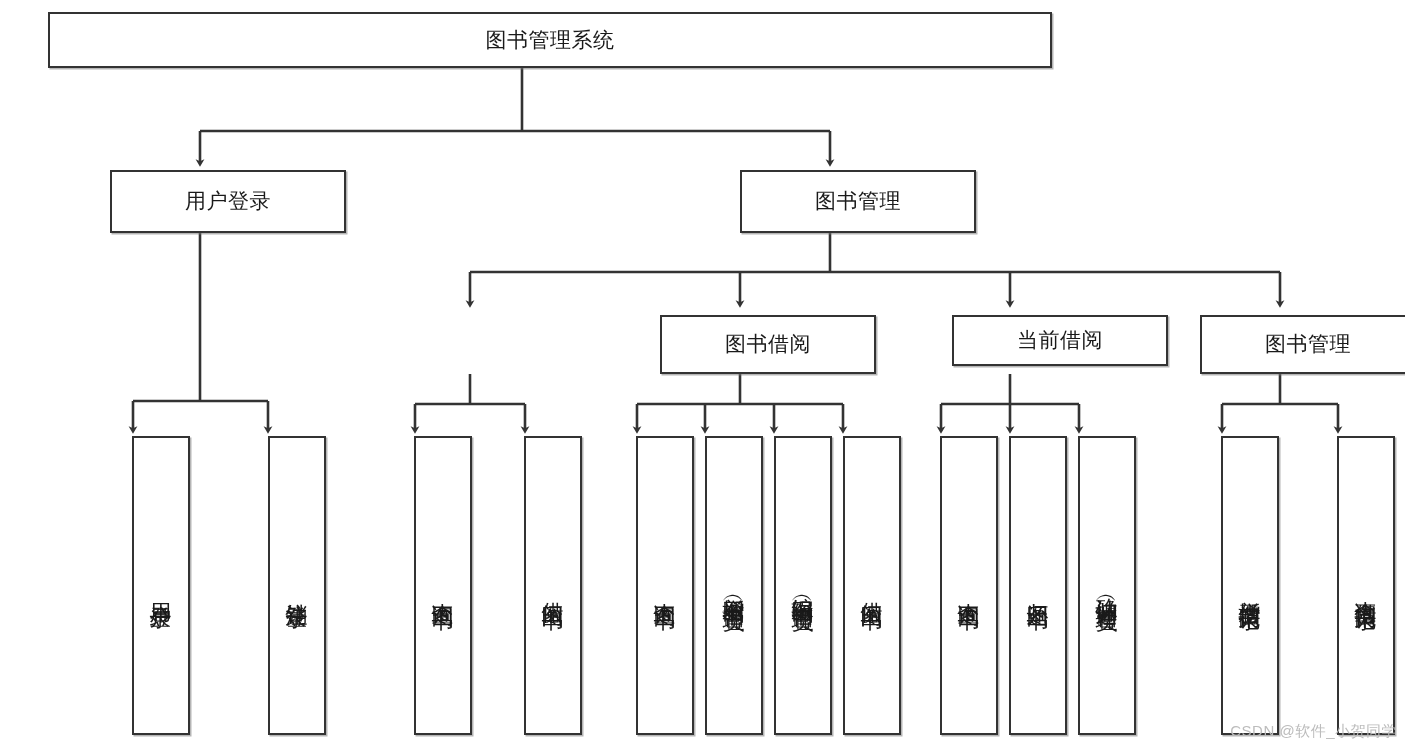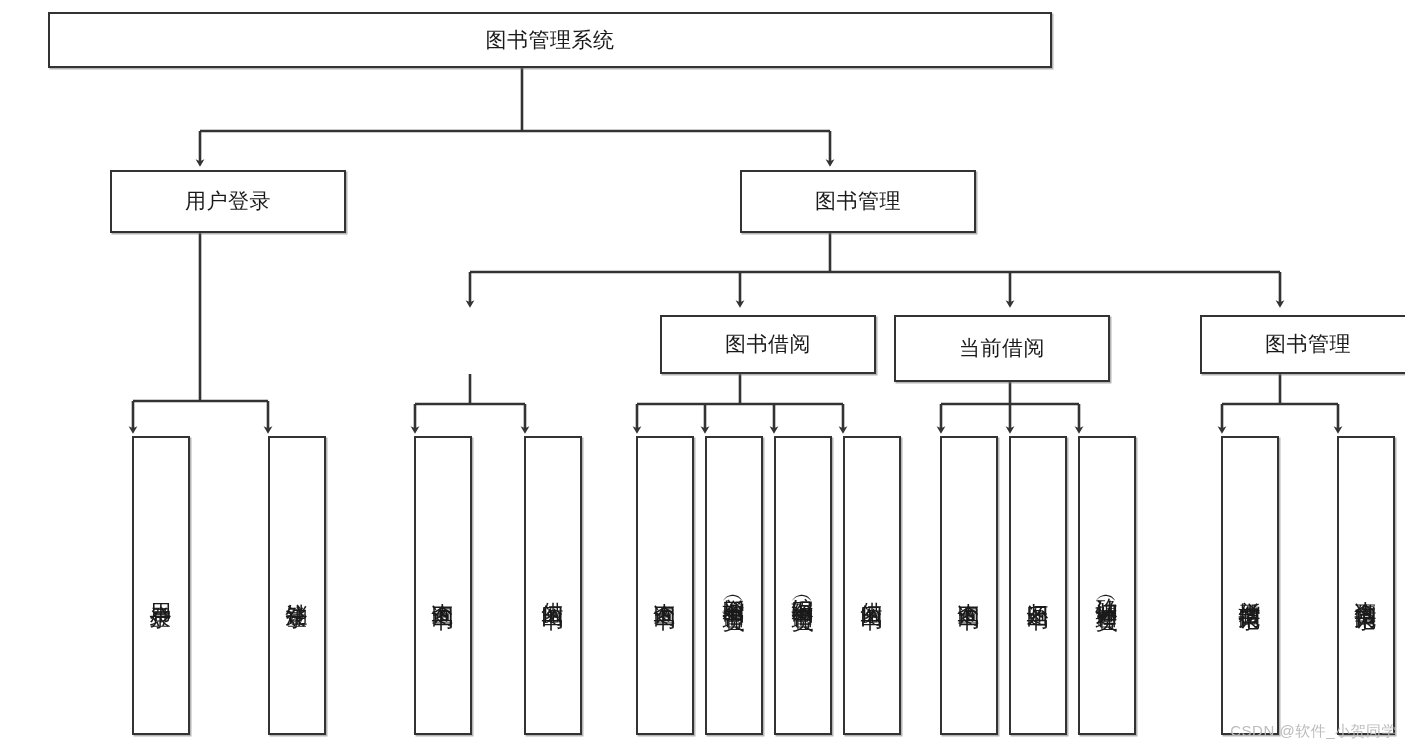--- a/index.html
+++ b/index.html
@@ -150,21 +150,21 @@
 
   <div class="node-box" style="left:712px; top:170px; width:236px; height:63px;">
     <div class="node-label horiz">图书管理</div>
   </div>
 
 
   <div class="node-box" style="left:632px; top:315px; width:216px; height:59px;padding-left:27px;">
     <div class="node-label horiz">图书借阅</div>
   </div>
 
-  <div class="node-box" style="left:866px; top:315px; width:216px; height:67px;">
+  <div class="node-box" style="left:924px; top:315px; width:216px; height:51px;">
     <div class="node-label horiz">当前借阅</div>
   </div>
 
   <div class="node-box" style="left:1172px; top:315px; width:216px; height:59px;">
     <div class="node-label horiz">图书管理</div>
   </div>
 
   <div class="node-box" style="left:104px; top:436px; width:58px; height:299px;">
     <div class="node-label vert">用户登录</div>
   </div>

